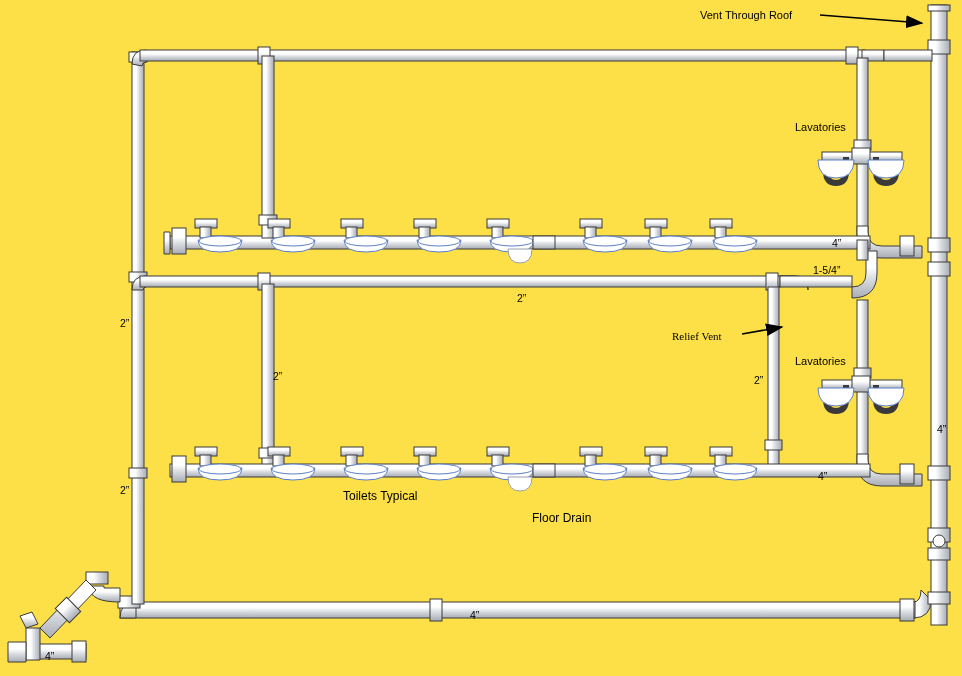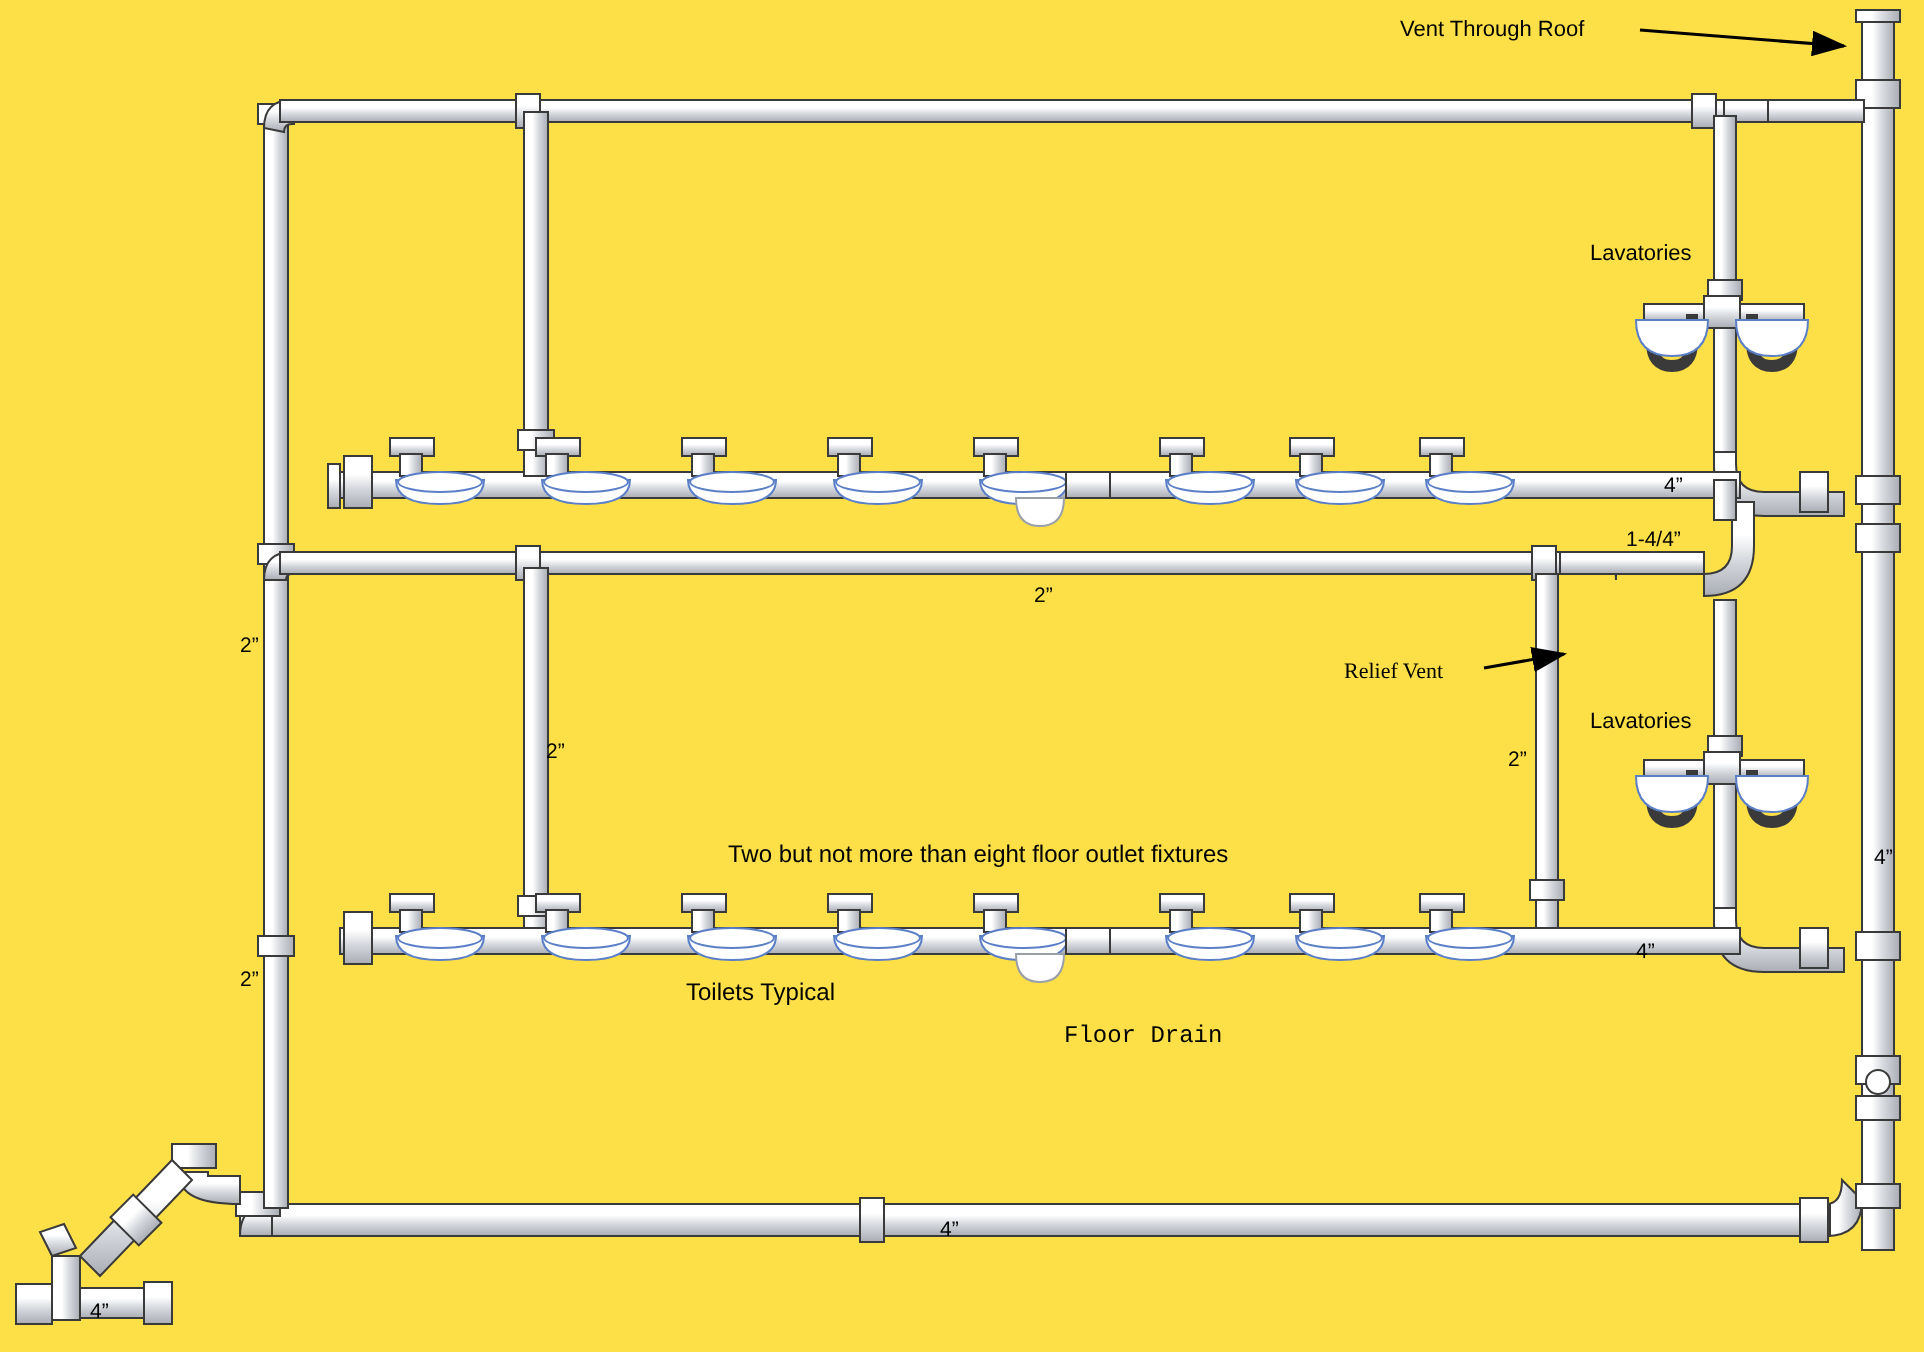--- a/index.html
+++ b/index.html
@@ -278,29 +278,28 @@
 
     <g>
       <line x1="820" y1="15" x2="922" y2="23" stroke="#000000" stroke-width="1.6" marker-end="url(#arrowhead)"></line>
       <line x1="742" y1="334" x2="782" y2="327" stroke="#000000" stroke-width="1.6" marker-end="url(#arrowhead)"></line>
     </g>
   </svg>
 
   <div class="label lbl-11" style="left:700px; top:9px;">Vent Through Roof</div>
   <div class="label lbl-11" style="left:795px; top:121px;">Lavatories</div>
   <div class="label lbl-10" style="left:832px; top:238px;">4”</div>
-  <div class="label lbl-10" style="left:813px; top:265px;">1-4/4”</div>
+  <div class="label lbl-10" style="left:813px; top:265px;">1-5/4”</div>
   <div class="label lbl-10" style="left:120px; top:318px;">2”</div>
   <div class="label lbl-10" style="left:517px; top:293px;">2”</div>
   <div class="label lbl-10" style="left:273px; top:371px;">2”</div>
   <div class="label lbl-11" style="left:672px; top:330px;font-family:Liberation Serif, serif;">Relief Vent</div>
   <div class="label lbl-11" style="left:795px; top:355px;">Lavatories</div>
   <div class="label lbl-10" style="left:754px; top:375px;">2”</div>
-  <div class="label lbl-12" style="left:364px; top:421px;">Two but not more than eight floor outlet fixtures</div>
   <div class="label lbl-10" style="left:937px; top:424px;">4”</div>
   <div class="label lbl-10" style="left:120px; top:485px;">2”</div>
   <div class="label lbl-10" style="left:818px; top:471px;">4”</div>
   <div class="label lbl-12" style="left:343px; top:490px;text-align:center;">Toilets Typical</div>
-  <div class="label lbl-12" style="left:532px; top:512px;font-family:Liberation Mono, monospace;">Floor Drain</div>
+  <div class="label lbl-12" style="left:532px; top:512px;">Floor Drain</div>
   <div class="label lbl-10" style="left:470px; top:610px;">4”</div>
   <div class="label lbl-10" style="left:45px;  top:651px;">4”</div>
 
 </div>
 
 </body></html>

